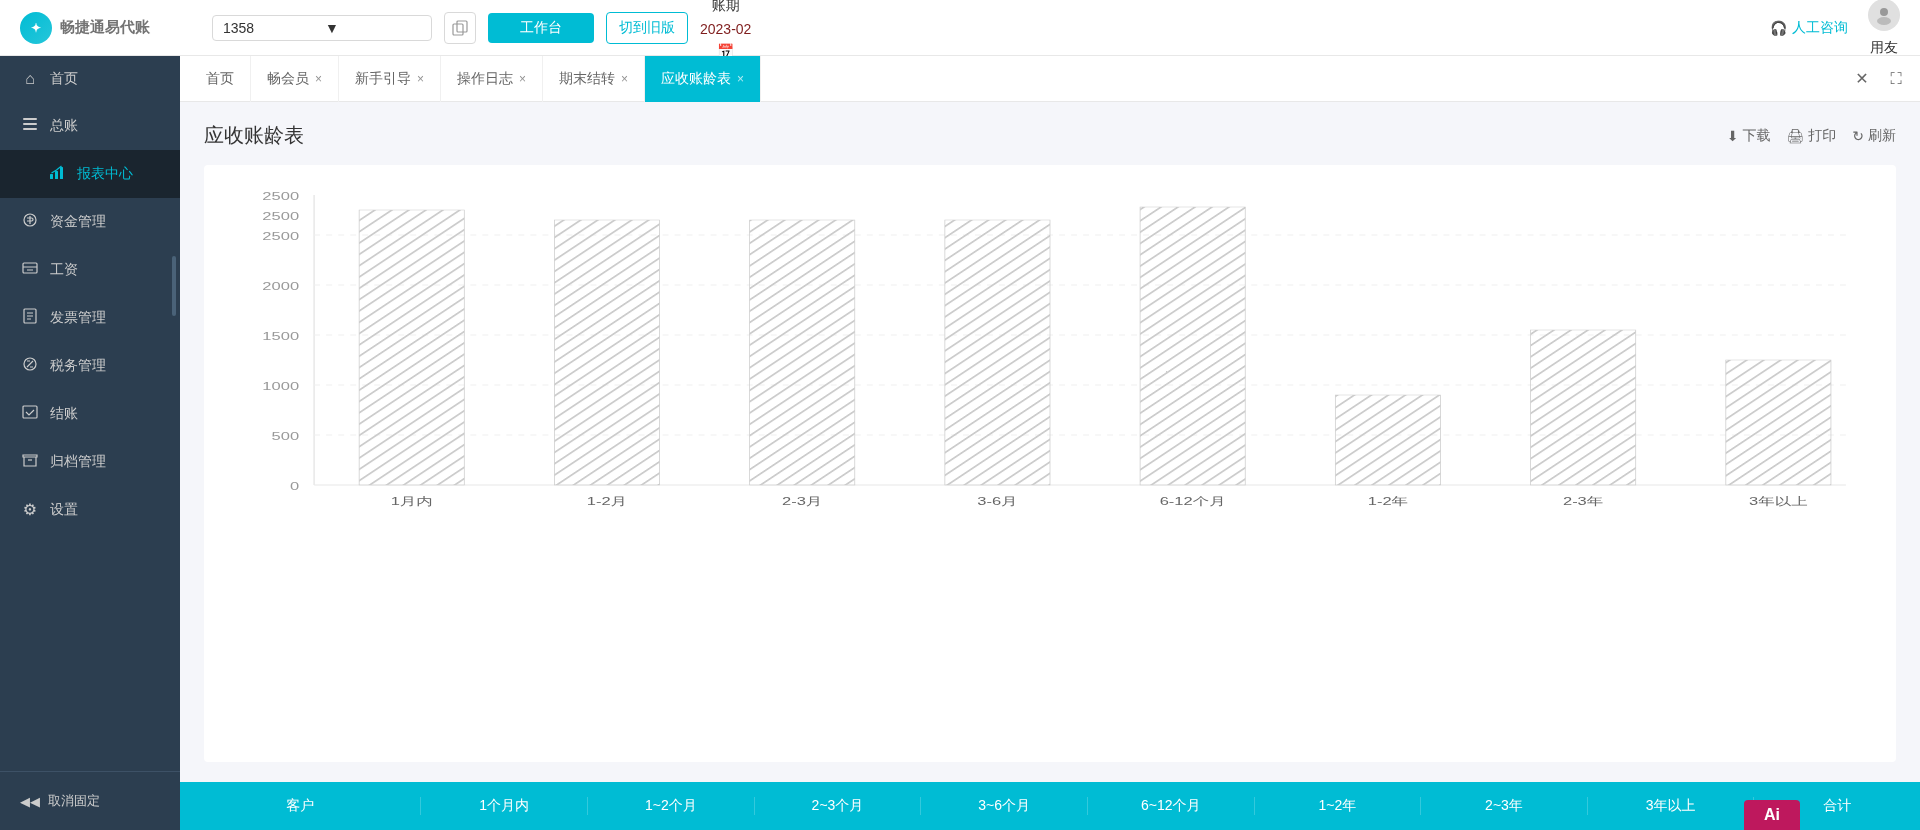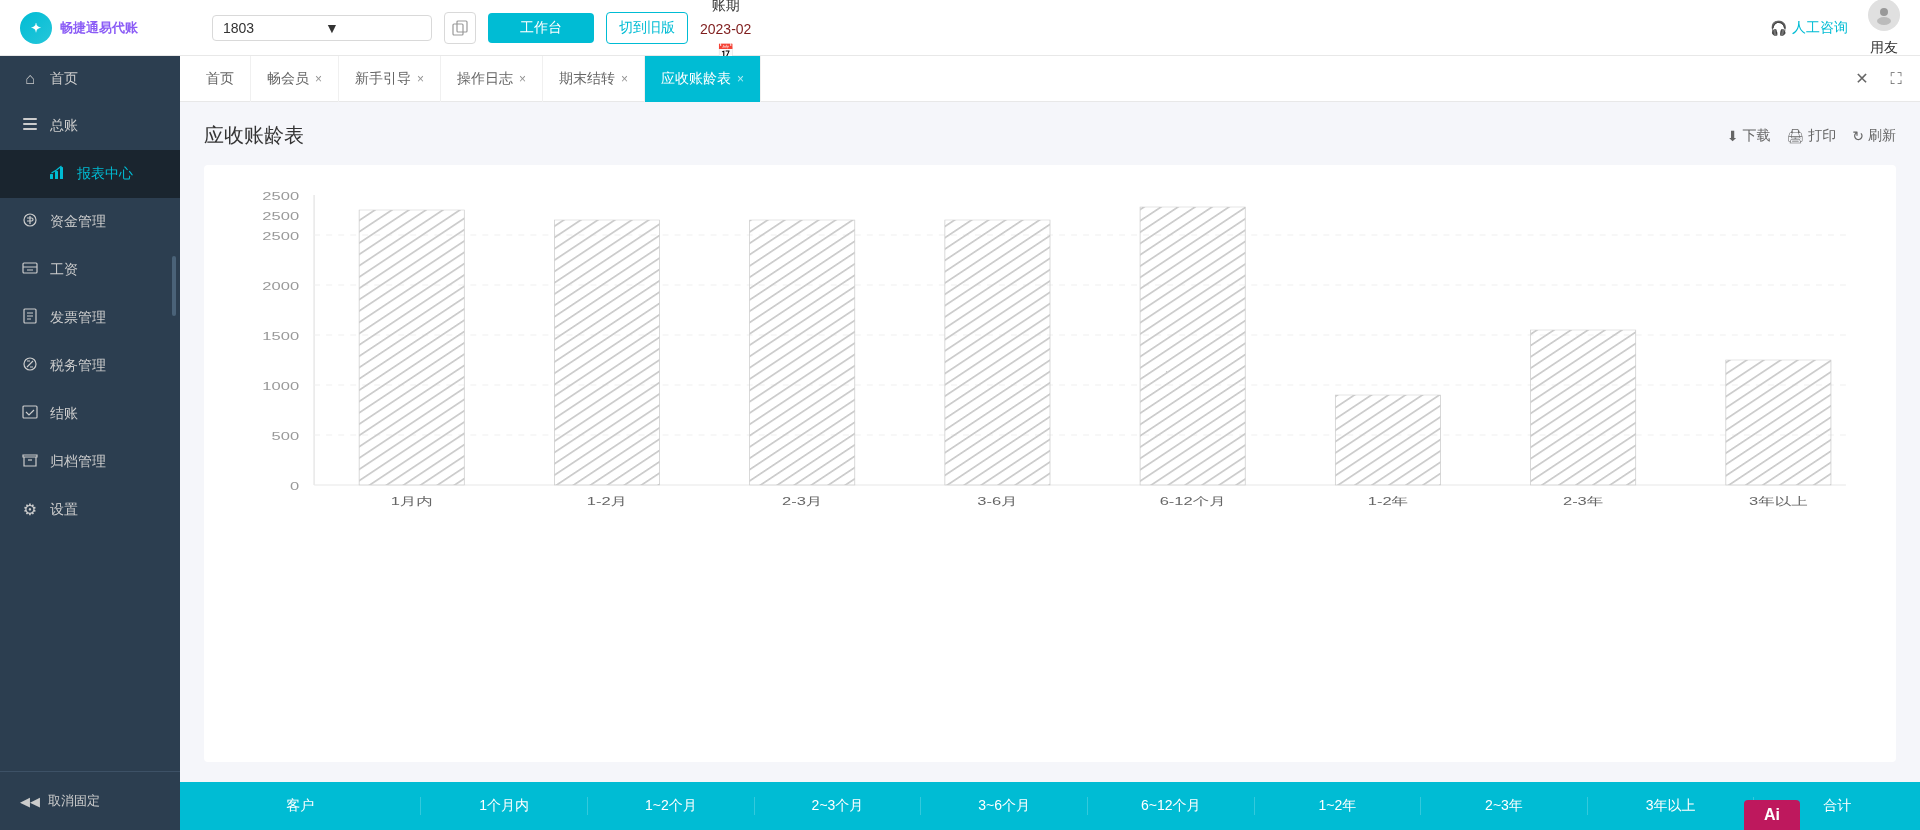--- a/index.html
+++ b/index.html
@@ -23,21 +23,21 @@
       gap: 8px;
       flex-shrink: 0;
     }
     .logo-icon {
       width: 32px; height: 32px;
       background: linear-gradient(135deg, #00bcd4, #26c6da);
       border-radius: 50%;
       display: flex; align-items: center; justify-content: center;
       color: white; font-size: 12px; font-weight: bold;
     }
-    .logo-text { color: #8b5cf6; font-size: 13px; font-weight: bold; }
+    .logo-text { color: #737373; font-size: 15px; font-weight: bold; }
     .account-selector {
       display: flex; align-items: center; gap: 6px;
       border: 1px solid #d9d9d9; border-radius: 4px;
       padding: 4px 10px; background: #fff; cursor: pointer;
       min-width: 220px;
     }
     .account-selector span { font-size: 14px; color: #333; flex: 1; }
     .dropdown-arrow { color: #999; font-size: 12px; }
     .copy-btn {
       width: 32px; height: 32px; border: 1px solid #d9d9d9; border-radius: 4px;
@@ -220,21 +220,21 @@
 </head>
 <body>
 
 <div class="top-header">
   <div class="logo-area">
     <div class="logo-icon">✦</div>
     <span class="logo-text">畅捷通易代账</span>
   </div>
 
   <div class="account-selector">
-    <span>1803</span>
+    <span>1358</span>
     <span class="dropdown-arrow">▼</span>
   </div>
 
   <div class="copy-btn">
     <svg width="16" height="16" viewBox="0 0 16 16" fill="none">
       <rect x="1" y="4" width="10" height="11" rx="1" stroke="#999" stroke-width="1.2" fill="none"></rect>
       <rect x="5" y="1" width="10" height="11" rx="1" stroke="#999" stroke-width="1.2" fill="none"></rect>
     </svg>
   </div>
 

